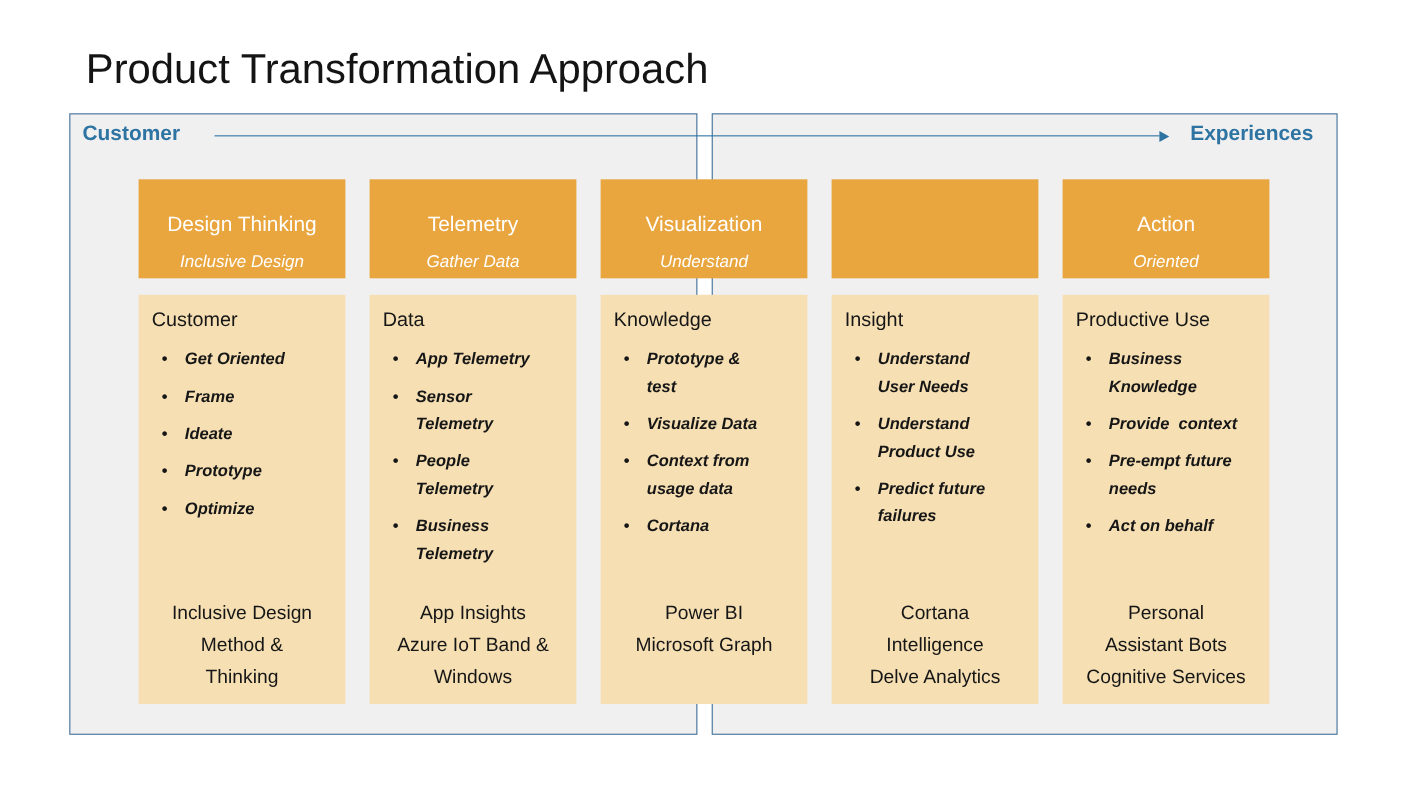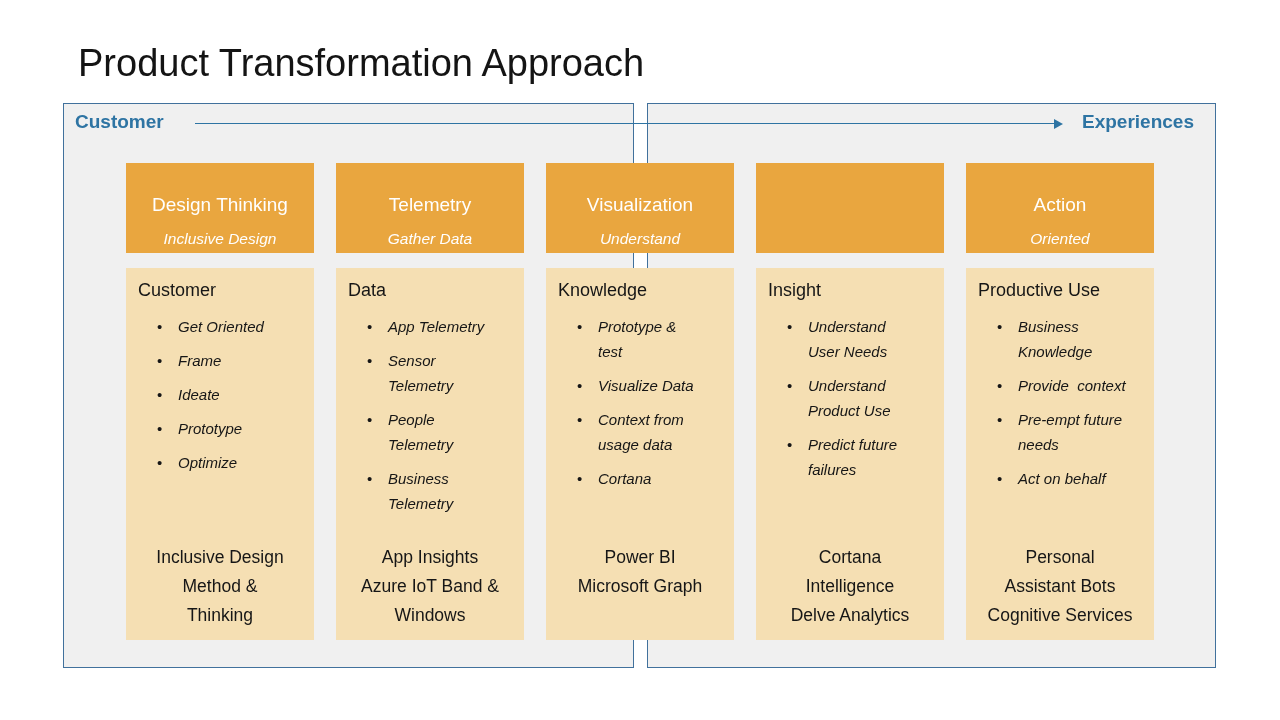--- a/index.html
+++ b/index.html
@@ -45,21 +45,21 @@
     text-align:center;box-sizing:border-box;
   }
   .col-title{padding-top:31px;font-size:19px;}
   .col-subtitle{padding-top:14px;font-size:15.5px;font-style:italic;}
   .col-body{
     position:relative;margin-top:15px;height:372px;
     background:var(--panel_tan);box-sizing:border-box;color:#161616;
   }
   .body-heading{padding:12px 10px 0 12px;font-size:18px;}
   .bullets{
-    list-style:none;margin:13px 0 0 0;padding:0 10px 0 16px;
+    list-style:none;margin:13px 0 0 0;padding:0 10px 0 6px;font-weight:bold;
   }
   .bullets li{
     position:relative;padding-left:36px;margin-bottom:9px;
     font-size:15px;font-style:italic;line-height:25px;
     white-space:pre-wrap;
   }
   .bullets li::before{
     content:"\2022";position:absolute;left:15px;top:0;
     font-style:normal;font-size:15px;
   }

